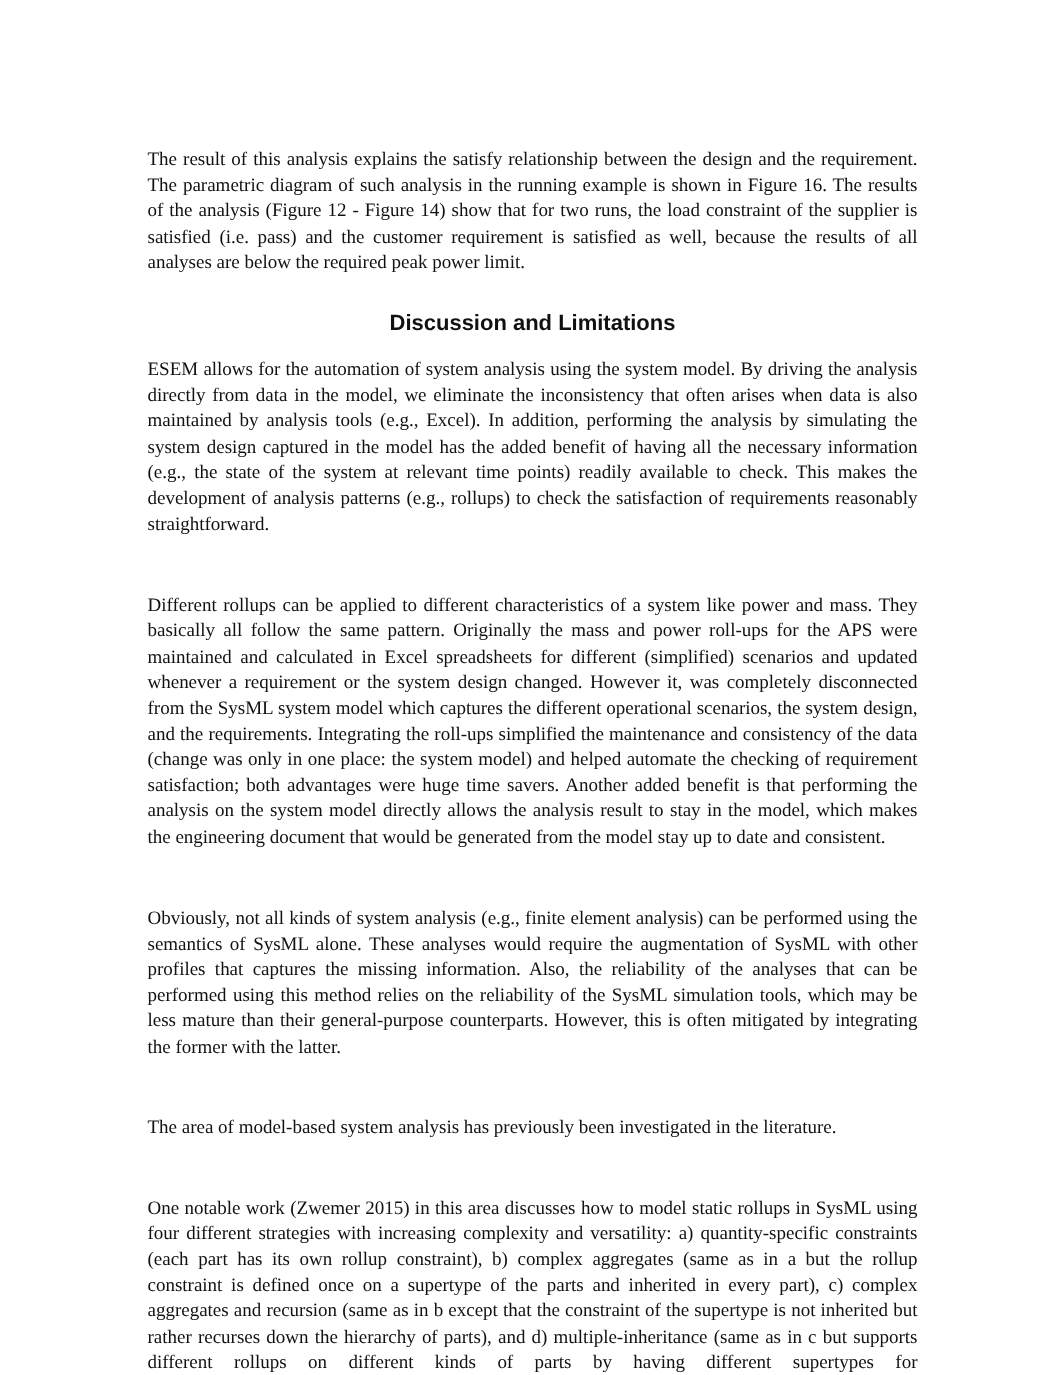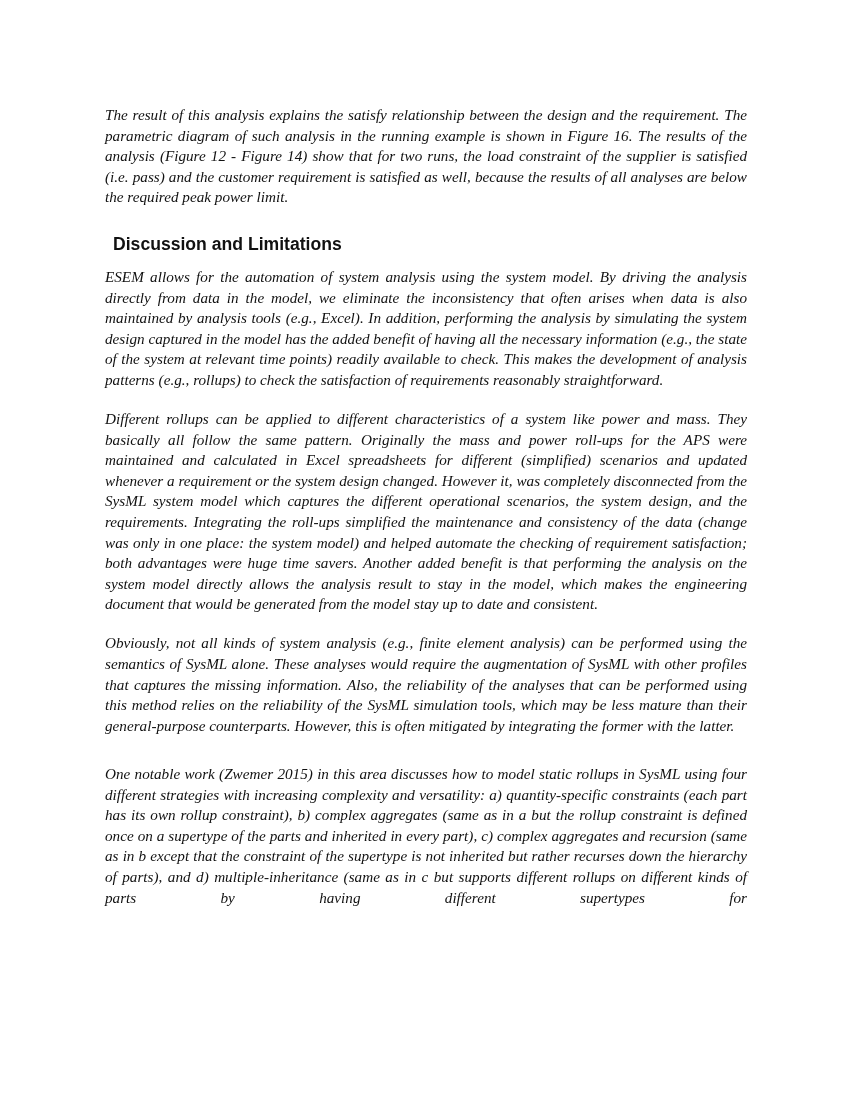--- a/index.html
+++ b/index.html
@@ -8,31 +8,30 @@
       position: absolute;
       left: 101px;
       top: 101px;
       width: 650px;
       font-family: "Liberation Serif", serif;
       font-size: 15.2px;
       line-height: 20.6px;
       color: #111111;
     }
     .para {
-      margin: 4px;
+      margin: 17px;
       text-align: justify;
-      font-style: italic;
     }
     .gap { height: 10.5px; }
     h2 {
       font-family: "Liberation Sans", sans-serif;
       font-weight: bold;
       font-size: 17.6px;
-      text-align: left;
-      margin: 12px;
+      text-align: center;
+      margin: 0;
       line-height: 22px;
       color: #111111;
     }
     .h-gap-before { height: 9px; }
   </style>
 </head>
 <body>
 
 <div class="page">
 
@@ -42,16 +41,17 @@
   <h2>Discussion and Limitations</h2>
 
   <p class="para">ESEM allows for the automation of system analysis using the  system model. By driving the analysis directly from data in the model, we eliminate the inconsistency that often arises when data is also maintained by analysis tools (e.g., Excel). In addition, performing the analysis by simulating the system design captured in the model has the added benefit of having all the necessary information (e.g., the state of the system at relevant time points) readily available to check. This makes the development of analysis patterns (e.g., rollups) to check the satisfaction of requirements reasonably straightforward.</p>
   <div class="gap"></div>
   <p class="para">Different rollups can be applied to different characteristics of a system like power and mass. They basically all follow the same pattern. Originally the mass and power roll-ups for the APS were maintained and calculated in Excel spreadsheets for different (simplified) scenarios and updated whenever a requirement or the system design changed. However it, was completely disconnected from the SysML system model which captures the different operational scenarios, the system design, and the requirements. Integrating the roll-ups simplified the maintenance and consistency of the data (change was only in one place: the system model) and helped automate the checking of requirement satisfaction; both advantages were huge time savers. Another added benefit is that performing the analysis on the system model directly allows the analysis result to stay in the model, which makes the engineering document that would be generated from the model stay up to date and consistent.</p>
   <div class="gap"></div>
   <p class="para">Obviously, not all kinds of system analysis (e.g., finite element analysis) can be performed using the semantics of SysML alone. These analyses would require the augmentation of SysML with other profiles that captures the missing information. Also, the reliability of the analyses that can be performed using this method relies on the reliability of the SysML simulation tools, which may be less mature than their general-purpose counterparts. However, this is often mitigated by integrating the former with the latter.</p>
 
   <div class="h-gap-before"></div>
 
+  <p class="para">The area of model-based system analysis has previously been investigated in the literature.</p>
   <div class="gap"></div>
   <p class="para" style="text-align-last: justify;">One notable work (Zwemer 2015) in this area discusses how to model static rollups in SysML using four different strategies with increasing complexity and versatility: a) quantity-specific constraints (each part has its own rollup constraint), b) complex aggregates (same as in a but the rollup constraint is defined once on a supertype of the parts and inherited in every part), c) complex aggregates and recursion (same as in b except that the constraint of the supertype is not inherited but rather recurses down the hierarchy of parts), and d) multiple-inheritance (same as in c but supports different rollups on different kinds of parts by having different supertypes for</p>
 
 </div>
 
 </body></html>

